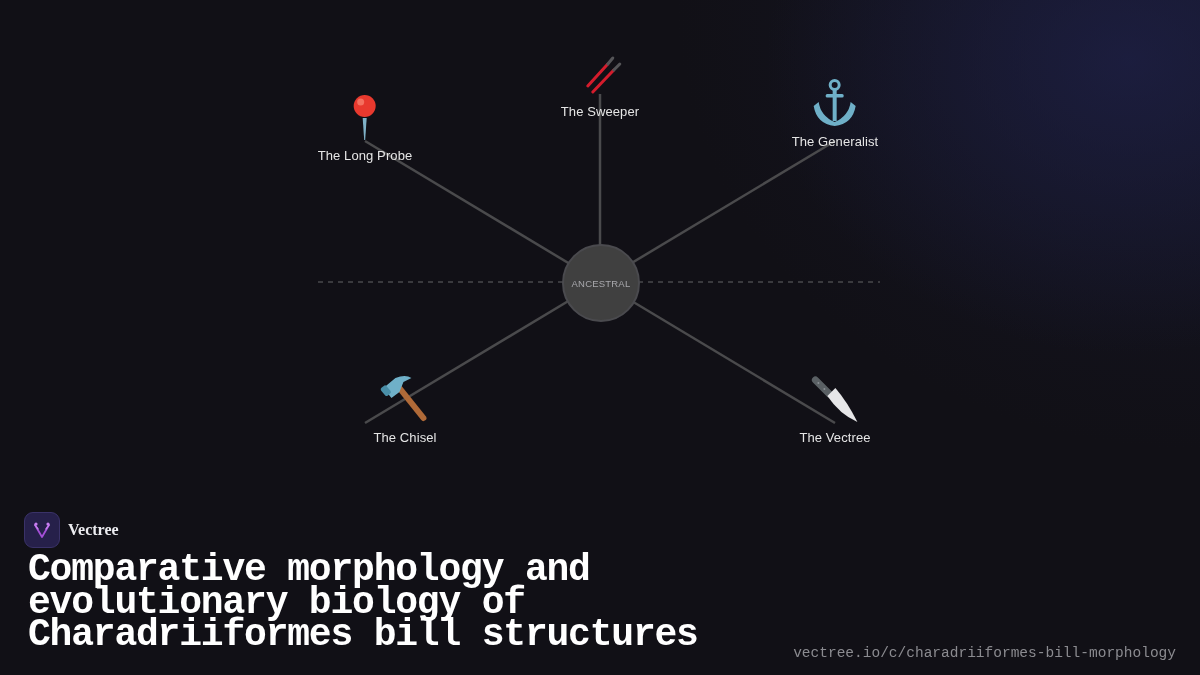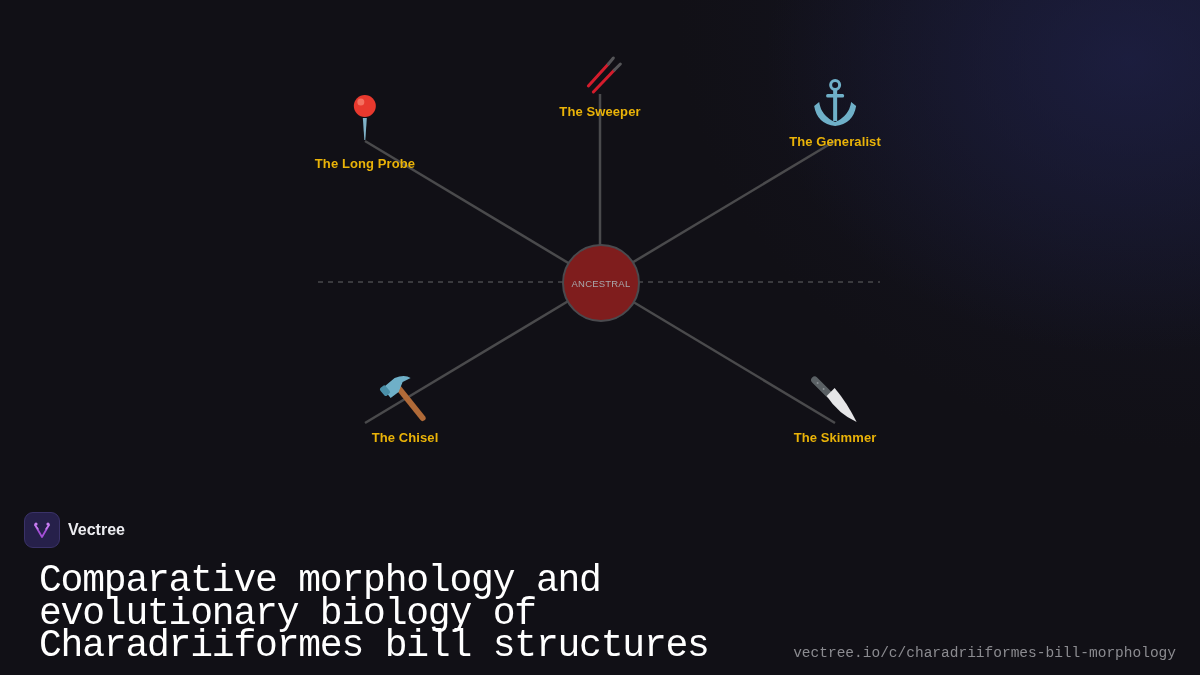--- a/index.html
+++ b/index.html
@@ -15,42 +15,42 @@
       radial-gradient(ellipse 700px 600px at 1200px 0px, rgba(24,26,52,0.6), rgba(0,0,0,0) 75%);
     pointer-events:none;
   }
   svg.diagram { position:absolute; left:0; top:0; }
   .node {
     position:absolute; transform:translateX(-50%);
     display:flex; flex-direction:column; align-items:center;
   }
   .node-icon { width:52px; height:52px; display:block; }
   .node-label {
-    margin-top:4px; color:#eab308; font-weight:bold; font-size:13px;
+    margin-top:4px; color:#e5e5e5; font-weight:normal; font-size:13px;
     white-space:nowrap; letter-spacing:0.1px;
   }
   .center-node {
     position:absolute; left:562px; top:244px; width:74px; height:74px;
-    border-radius:50%; background:#7f1d1d; border:2px solid #4a4a4e;
+    border-radius:50%; background:#404040; border:2px solid #4a4a4e;
     display:flex; align-items:center; justify-content:center;
   }
   .center-label { color:#a8a8ac; font-size:9.5px; letter-spacing:0.2px; }
   .brand {
     position:absolute; left:24px; top:512px; display:flex; align-items:center; gap:8px;
   }
   .brand-logo {
     width:34px; height:34px; border-radius:9px; background:#26204a;
     border:1px solid #3a3268; display:flex; align-items:center; justify-content:center;
   }
   .brand-name {
-    color:#ececf0; font-family:Liberation Sans, sans-serif; font-weight:bold; font-size:16px;
+    color:#ececf0; font-family:Liberation Serif, serif; font-weight:bold; font-size:16px;
   }
   .title {
-    position:absolute; left:24px; top:550px; width:760px; margin:15px;
-    color:#ffffff; font-family:"Liberation Mono", monospace; font-weight:normal;
+    position:absolute; left:24px; top:550px; width:760px; margin:4px;
+    color:#ffffff; font-family:"Liberation Mono", monospace; font-weight:bold;
     font-size:38px; line-height:32.5px; letter-spacing:-1.2px;
   }
   .url {
     position:absolute; right:24px; top:624px; color:#8b8b90;
     font-family:"Liberation Mono", monospace; font-size:14.5px;margin-top:21px;
   }
 </style>
 </head>
 <body>
 
@@ -72,21 +72,21 @@
 <div class="node" style="left:600px; top:44px;">
   <svg class="node-icon" viewBox="0 0 52 52">
     <line x1="14" y1="42" x2="34" y2="20" stroke="#d41c2c" stroke-width="3" stroke-linecap="round"></line>
     <line x1="34" y1="20" x2="39" y2="14" stroke="#555558" stroke-width="3" stroke-linecap="round"></line>
     <line x1="19" y1="48" x2="40" y2="26" stroke="#d41c2c" stroke-width="3" stroke-linecap="round"></line>
     <line x1="40" y1="26" x2="46" y2="20" stroke="#555558" stroke-width="3" stroke-linecap="round"></line>
   </svg>
   <span class="node-label" style="margin-top:8px">The Sweeper</span>
 </div>
 
-<div class="node" style="left:365px; top:92px;gap:8px;">
+<div class="node" style="left:365px; top:92px;">
   <svg class="node-icon" viewBox="0 0 52 52">
     <polygon points="24,26 28,26 26.5,48 25.5,48" fill="#7fb2c8"></polygon>
     <circle cx="26" cy="14" r="11" fill="#e8392e"></circle>
     <circle cx="22" cy="10" r="3.5" fill="#f4705f"></circle>
   </svg>
   <span class="node-label">The Long Probe</span>
 </div>
 
 <div class="node" style="left:835px; top:78px;">
   <svg class="node-icon" viewBox="0 0 52 52">
@@ -107,21 +107,21 @@
   <span class="node-label">The Chisel</span>
 </div>
 
 <div class="node" style="left:835px; top:374px;">
   <svg class="node-icon" viewBox="0 0 52 52">
     <line x1="6" y1="6" x2="20" y2="20" stroke="#5a6064" stroke-width="7" stroke-linecap="round"></line>
     <circle cx="9" cy="9" r="1" fill="#8a9094"></circle>
     <circle cx="15" cy="15" r="1" fill="#8a9094"></circle>
     <path d="M18,22 L26,14 Q38,28 48,48 Q30,40 18,22 Z" fill="#e6e6e8"></path>
   </svg>
-  <span class="node-label">The Skimmer</span>
+  <span class="node-label">The Vectree</span>
 </div>
 
 <div class="brand">
   <div class="brand-logo">
     <svg width="20" height="20" viewBox="0 0 20 20">
       <path d="M3,5 L10,17 L17,5" fill="none" stroke="#a44fd6" stroke-width="1.8" stroke-linecap="round" stroke-linejoin="round"></path>
       <path d="M3,5 L6,9 M17,5 L14,9" stroke="#c77ef0" stroke-width="1.4" stroke-linecap="round"></path>
       <circle cx="4" cy="4" r="1.6" fill="#c77ef0"></circle>
       <circle cx="16" cy="4" r="1.6" fill="#c77ef0"></circle>
     </svg>

